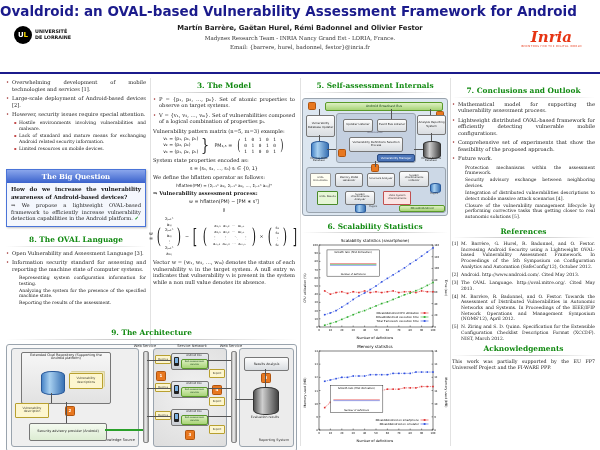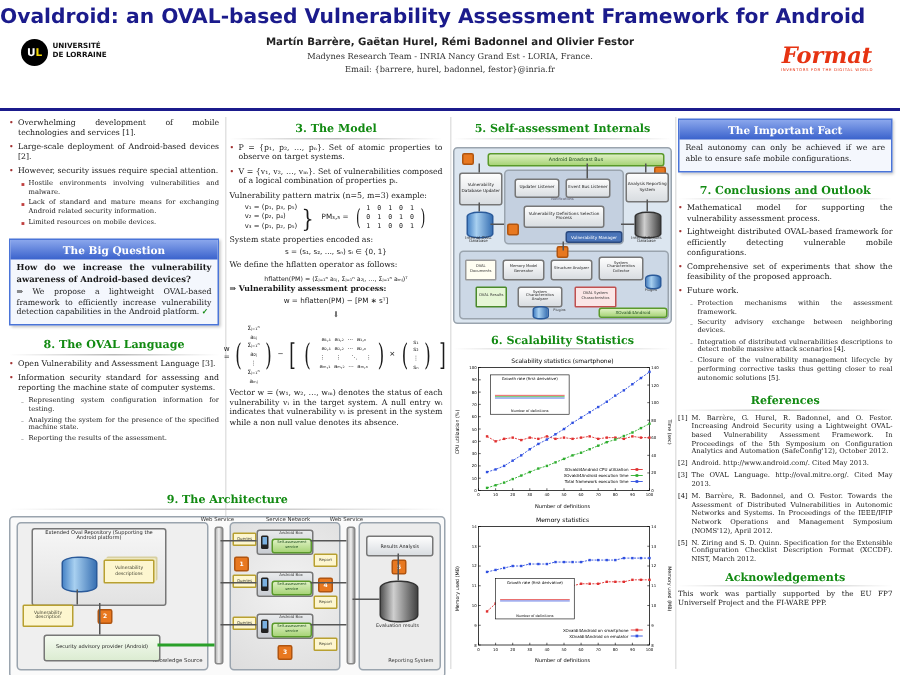--- a/index.html
+++ b/index.html
@@ -117,21 +117,21 @@
     <div class="ul-circle">
         <span>U</span>
         <span class="l2">L</span>
       </div>
     <div class="ul-text">
       <div>UNIVERSITÉ</div>
       <div>DE LORRAINE</div>
     </div>
   </div>
   <div id="inria-logo">
-    <div class="inria-name">Format</div>
+    <div class="inria-name">Inria</div>
     <div class="inria-tag">INVENTORS FOR THE DIGITAL WORLD</div>
   </div>
 </div>
 <div id="hrule"></div>
 <div class="colsep" style="left:150px;"></div>
 <div class="colsep" style="left:300px;"></div>
 <div class="colsep" style="left:450px;"></div>
 
 <div class="col" style="left:6px;top:79px;width:140px;">
   <div class="bl">
@@ -152,21 +152,21 @@
     </div>
   <div class="sl">
       <span class="sm">▪</span>
       <span class="st">Lack of standard and mature means for exchanging Android related security information.</span>
     </div>
   <div class="sl">
       <span class="sm">▪</span>
       <span class="st">Limited resources on mobile devices.</span>
     </div>
 
-  <div class="bbox" style="margin-top:8px;">
+  <div class="bbox" style="margin-top:18px;">
     <div class="bbox-h">The Big Question</div>
     <div class="bbox-b">
       <div class="bq-q">How do we increase the vulnerability awareness of Android-based devices?</div>
       <div class="bq-a"><span>⇒ We propose a lightweight OVAL-based framework to efficiently increase vulnerability detection capabilities in the Android platform.</span> <span class="chk">✓</span></div>
     </div>
   </div>
 
   <div class="sech" style="margin-top:8px;">8. The OVAL Language</div>
   <div class="bl">
       <span class="bm">•</span>
@@ -637,26 +637,20 @@
       <rect x="121.7" y="81.1" width="1.8" height="1.8" fill="#3050e0"></rect>
       <rect x="28.4" y="43.76" width="52.440000000000005" height="26.860000000000003" fill="#ffffff" stroke="#000" stroke-width="0.4"></rect>
       <text x="54.620000000000005" y="47.16" font-size="2.6" text-anchor="middle">Growth rate (first derivative)</text>
       <line x1="31.4" y1="57.727199999999996" x2="77.84" y2="57.727199999999996" stroke="#e03030" stroke-width="0.5"></line>
       <line x1="31.4" y1="58.627199999999995" x2="77.84" y2="58.627199999999995" stroke="#3050e0" stroke-width="0.5"></line>
       <text x="54.620000000000005" y="69.42" font-size="2.3" text-anchor="middle">Number of definitions</text>
     </svg>
 </div>
 
 <div class="col" style="left:452px;top:79px;width:143px;">
-  <div class="bbox">
-    <div class="bbox-h">The Important Fact</div>
-    <div class="bbox-b">
-      <div style="font-size:5.2px;line-height:1.3;text-align:justify;">Real autonomy can only be achieved if we are able to ensure safe mobile configurations.</div>
-    </div>
-  </div>
 
   <div class="sech" style="margin-top:7px;">7. Conclusions and Outlook</div>
   <div class="bl">
       <span class="bm">•</span>
       <span class="bt">Mathematical model for supporting the vulnerability assessment process.</span>
     </div>
   <div class="bl">
       <span class="bm">•</span>
       <span class="bt">Lightweight distributed OVAL-based framework for efficiently detecting vulnerable mobile configurations.</span>
     </div>

